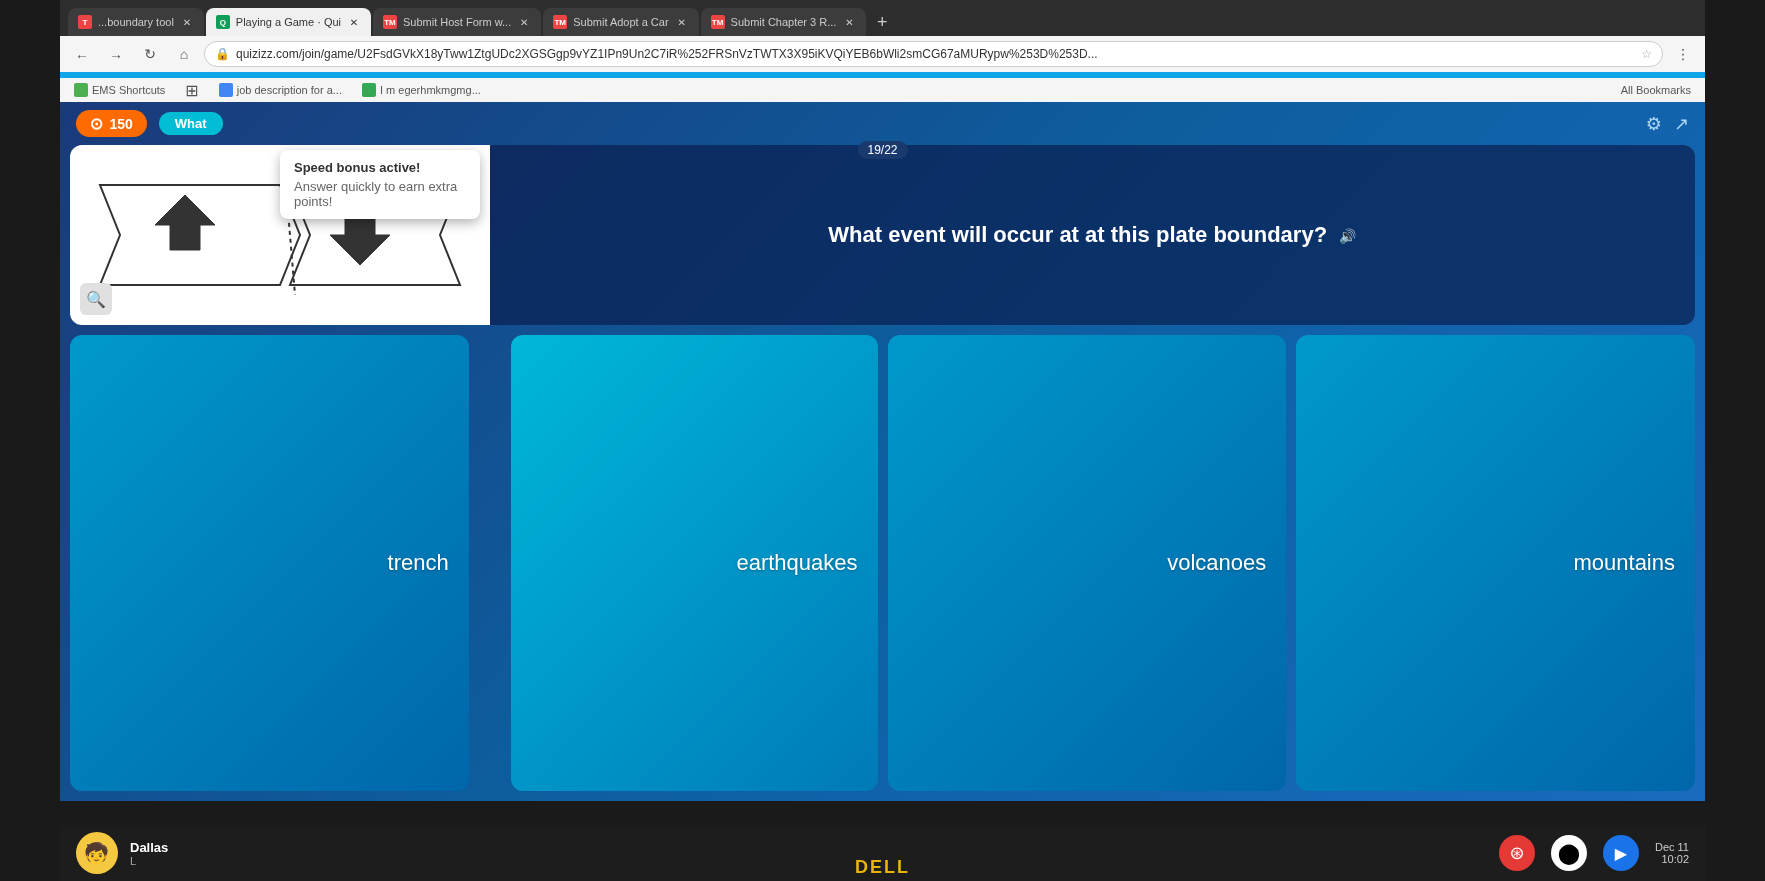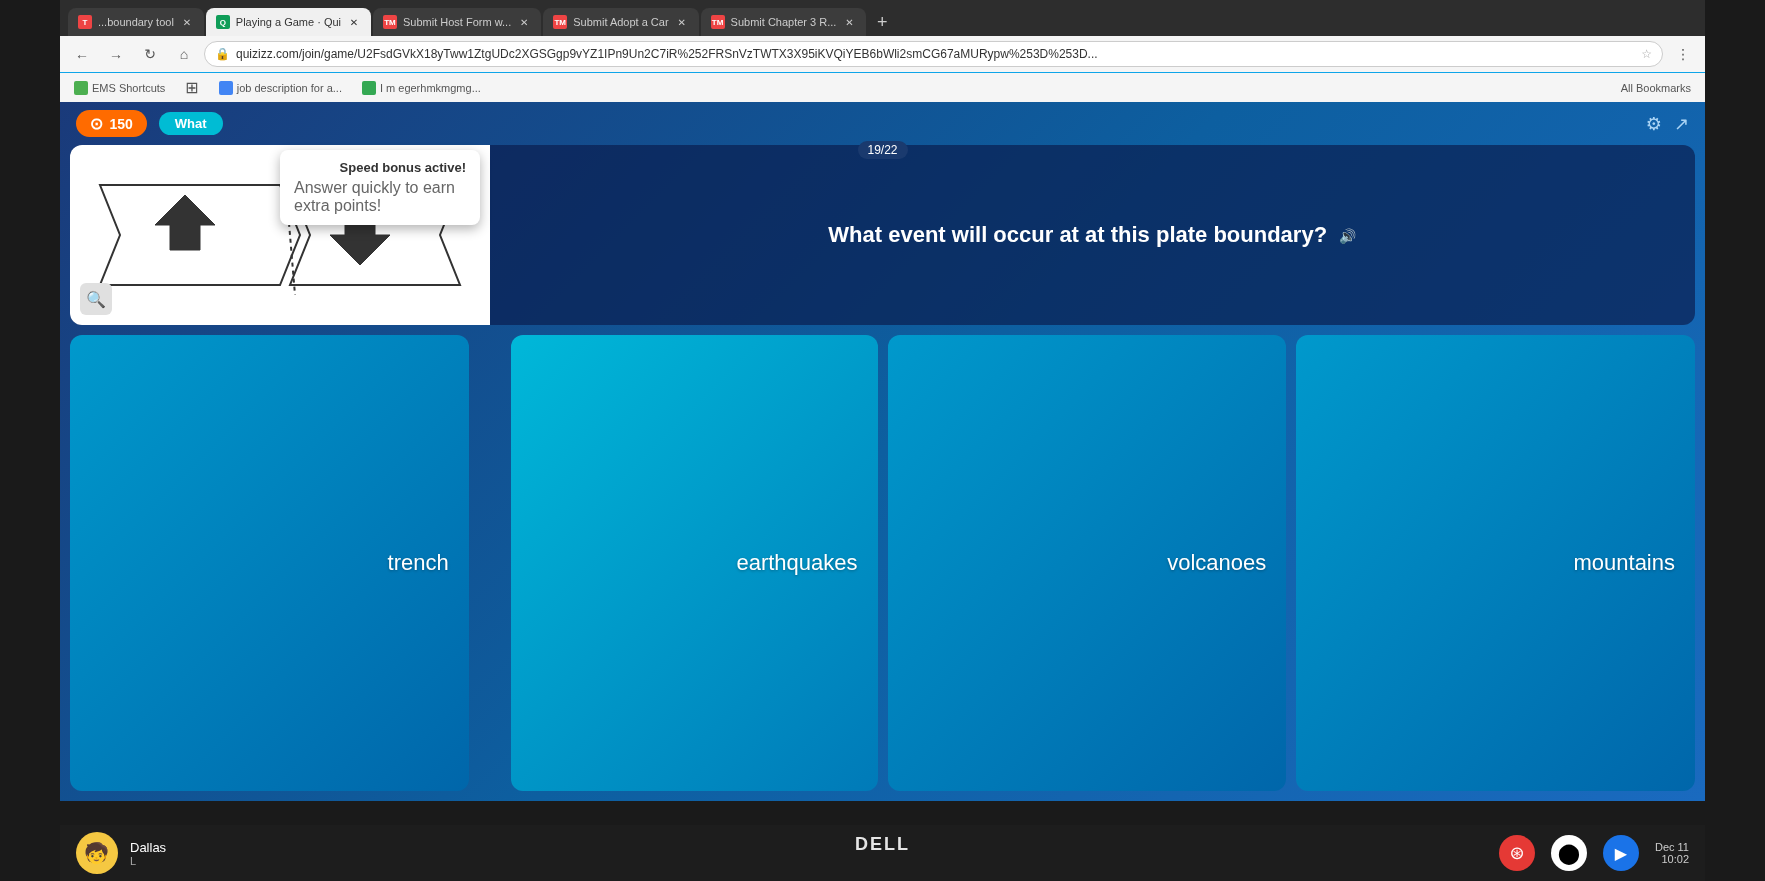--- a/index.html
+++ b/index.html
@@ -154,21 +154,21 @@
       text-overflow: ellipsis;
       white-space: nowrap;
       font-size: 12px;
       color: #333;
     }
 
     
     .bookmarks-bar {
       background: #f5f5f5;
       height: 30px;
-      border-top: 1px solid #0ea5e9;
+      border-top: 6px solid #0ea5e9;
       display: flex;
       align-items: center;
       padding: 0 8px;
       gap: 8px;
       font-size: 11px;
       color: #555;
     }
 
     .bookmark-item {
       display: flex;
@@ -251,25 +251,24 @@
       box-shadow: 0 4px 12px rgba(0,0,0,0.3);
       width: 200px;
       z-index: 10;
     }
 
     .speed-bonus-title {
       font-weight: bold;
       font-size: 13px;
       color: #333;
       margin-bottom: 4px;
-      text-align: right;
     }
 
     .speed-bonus-desc {
-      font-size: 16px;
+      font-size: 13px;
       color: #666;
     }
 
     
     .question-area {
       background: rgba(10, 30, 80, 0.7);
       margin: 0 10px;
       border-radius: 12px;
       display: flex;
       align-items: stretch;
@@ -400,21 +399,21 @@
     }
 
     .user-info {
       display: flex;
       flex-direction: column;
     }
 
     .user-name {
       color: white;
       font-size: 13px;
-      font-weight: normal;
+      font-weight: bold;
     }
 
     .user-sub {
       color: #aaa;
       font-size: 11px;
     }
 
     .taskbar-icons {
       margin-left: auto;
       display: flex;
@@ -438,24 +437,24 @@
 
     .taskbar-status {
       color: #ccc;
       font-size: 11px;
       text-align: right;
     }
 
     
     .dell-logo-area {
       position: absolute;
-      bottom: 26px;
+      bottom: 3px;
       left: 50%;
       transform: translateX(-50%);
-      color: #e5e5e5;
+      color: #eab308;
       font-size: 18px;
       font-weight: bold;
       letter-spacing: 2px;
     }
   </style>
 </head>
 <body>
 
 <div class="monitor-outer">
 

